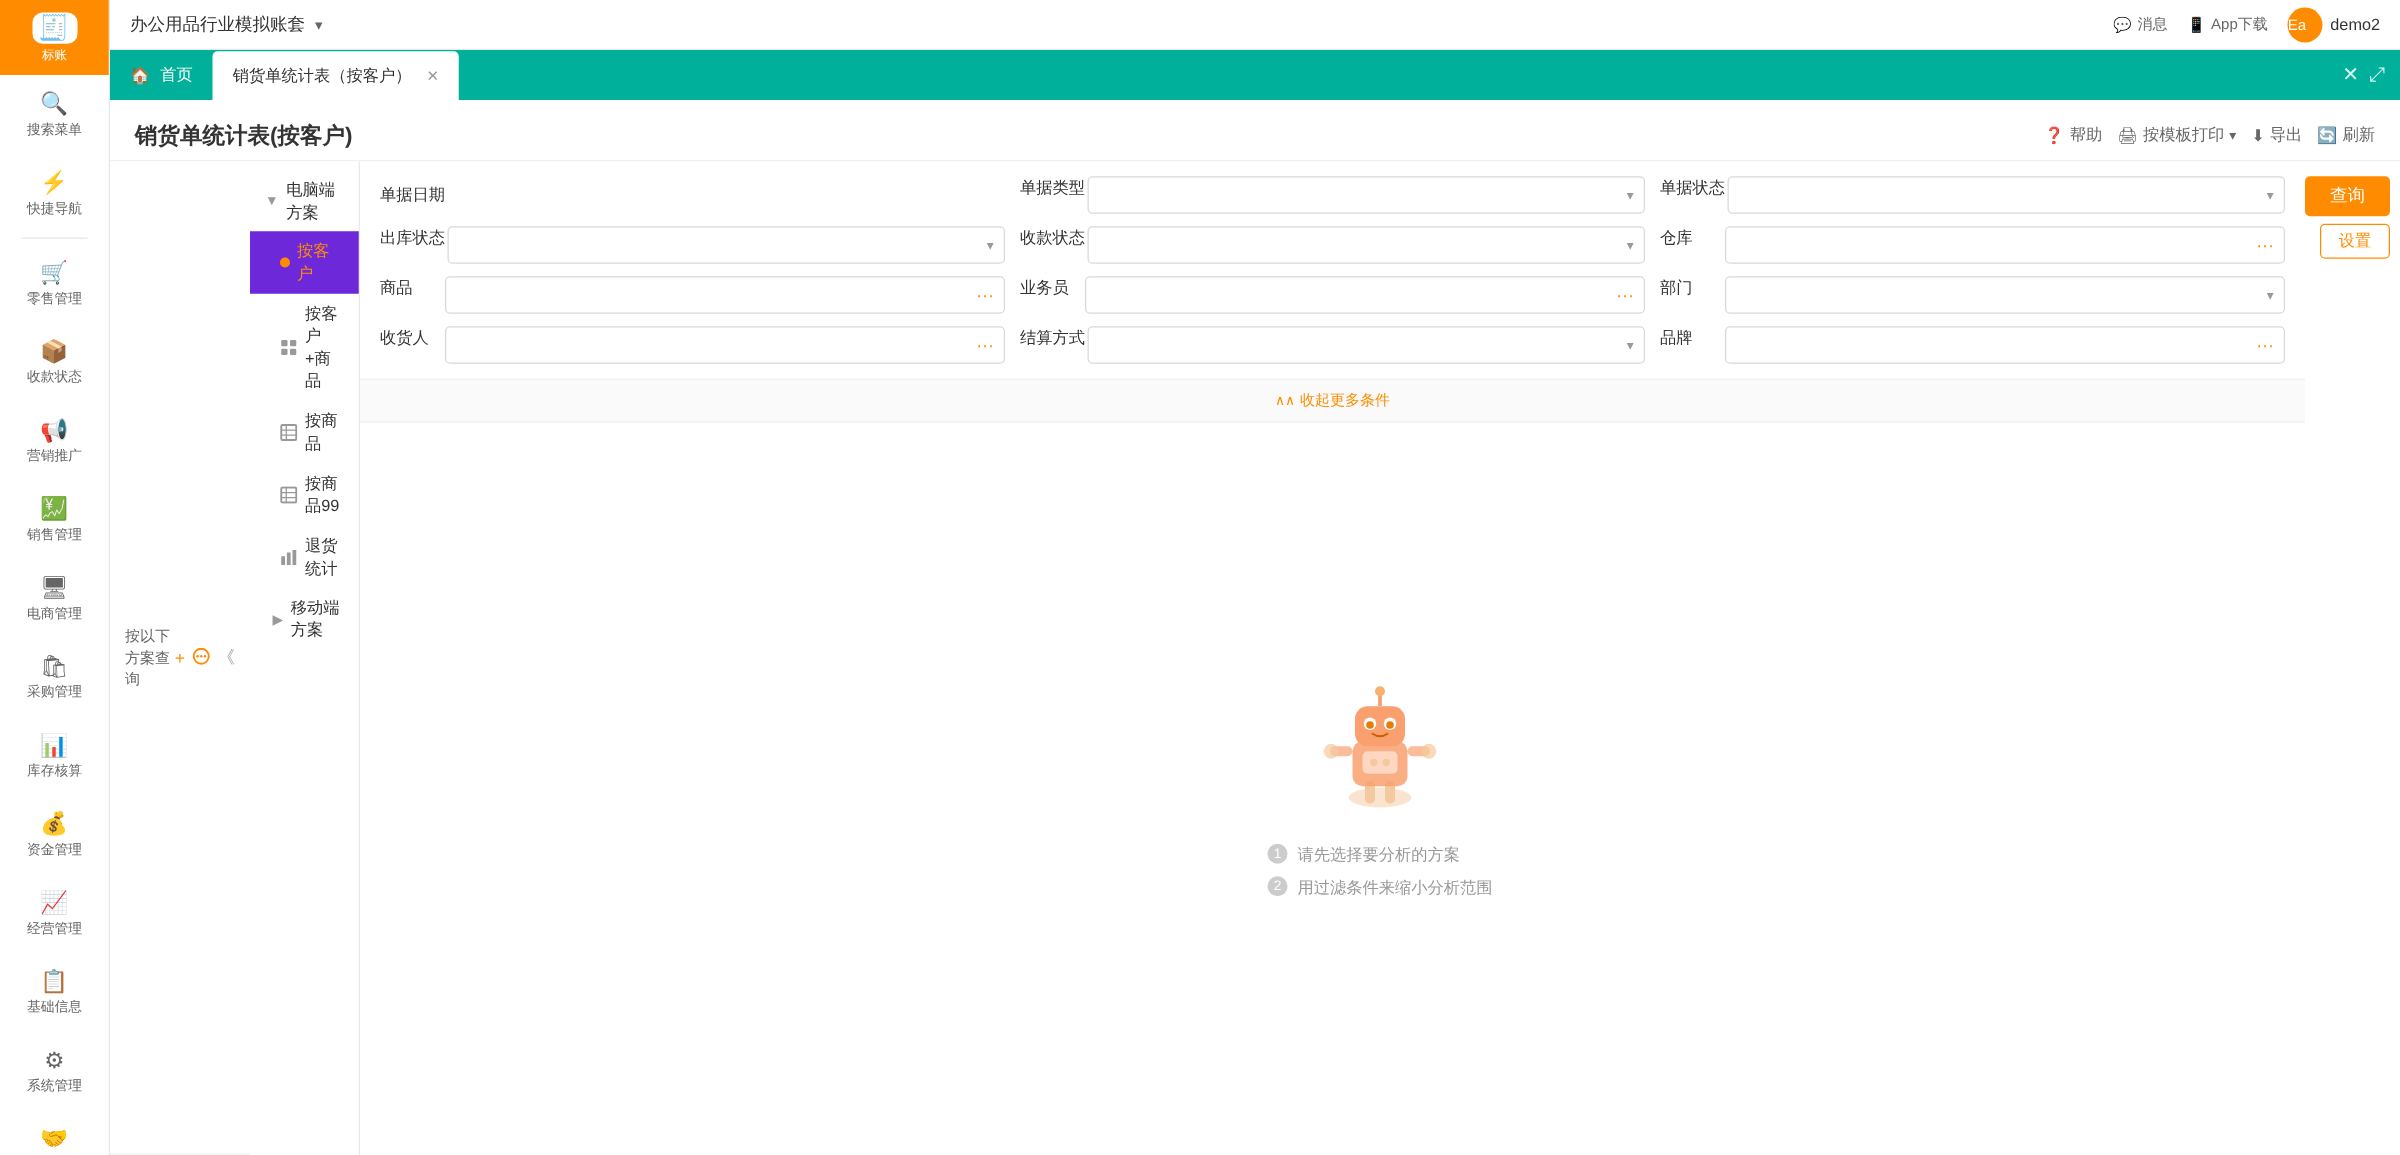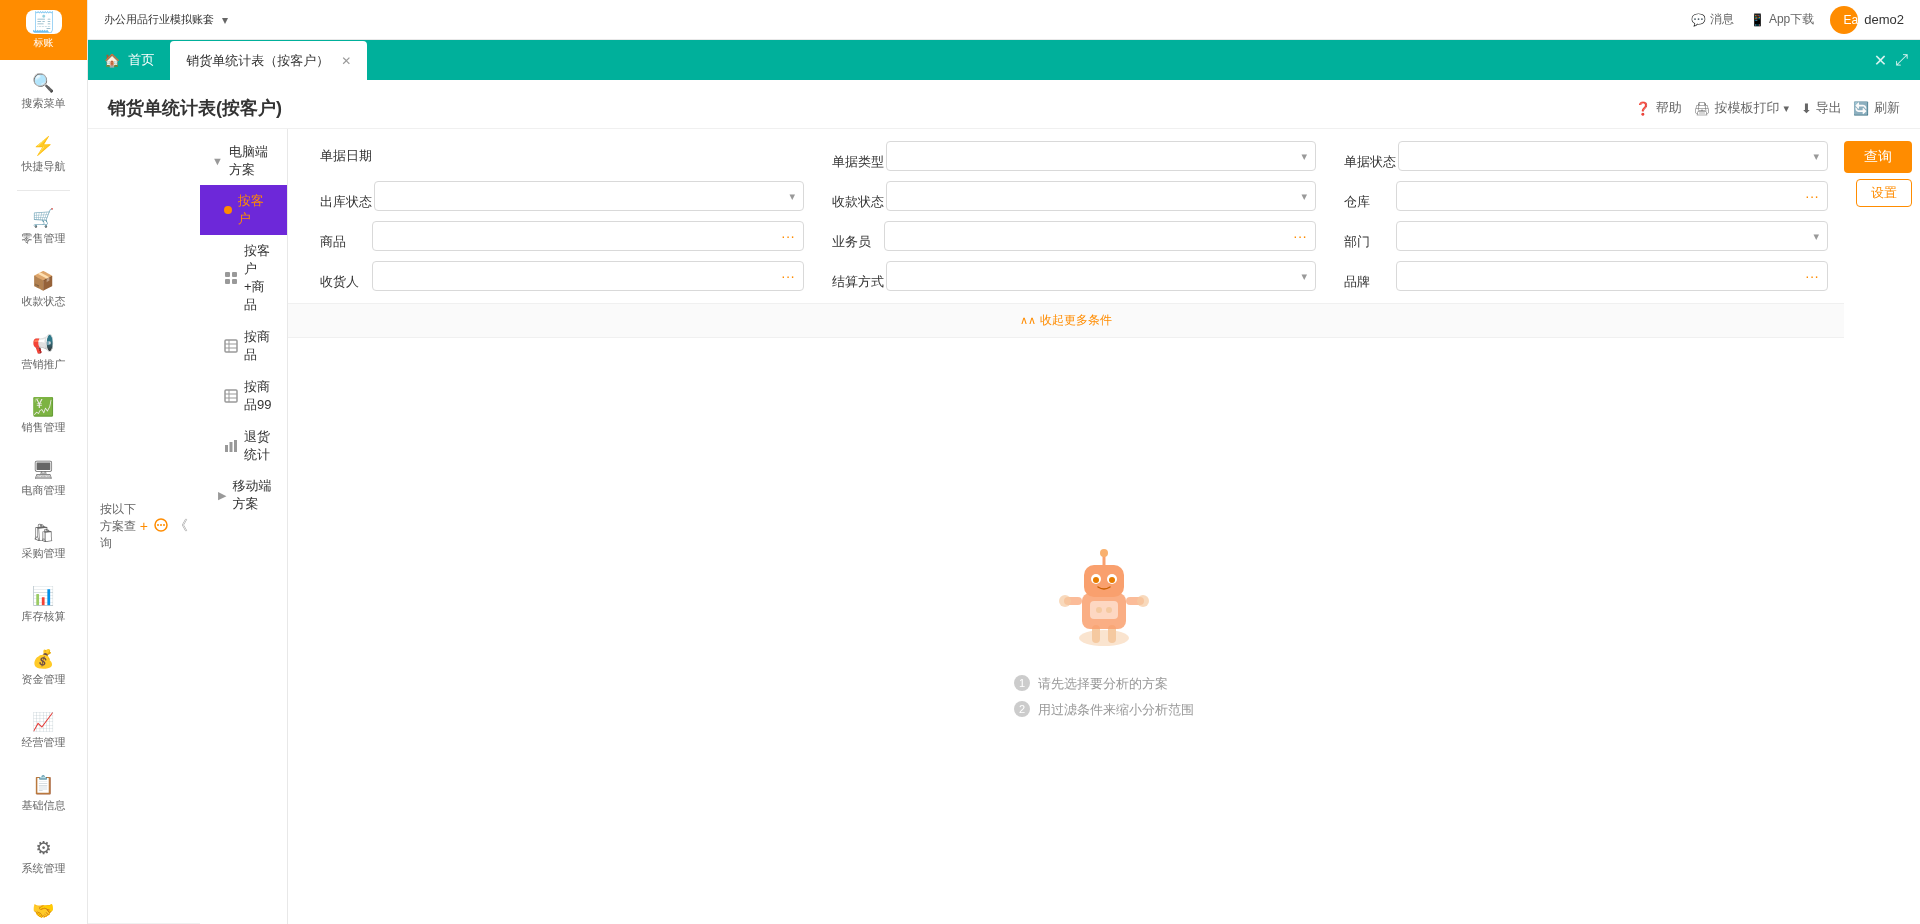--- a/index.html
+++ b/index.html
@@ -16,25 +16,25 @@
     .sidebar-item .s-icon { font-size: 18px; margin-bottom: 2px; }
     .sidebar-item .s-label { font-size: 11px; }
     .divider-sidebar { width: 60%; height: 1px; background: #e8e8e8; margin: 4px auto; }
 
     
     .main-area { flex: 1; display: flex; flex-direction: column; overflow: hidden; }
 
     
     .topbar { height: 40px; background: #fff; border-bottom: 1px solid #e8e8e8; display: flex; align-items: center; padding: 0 16px; justify-content: space-between; }
     .topbar-left { display: flex; align-items: center; gap: 8px; }
-    .topbar-title { font-size: 11px; color: #333; }
+    .topbar-title { font-size: 14px; color: #333; }
     .topbar-dropdown { display: flex; align-items: center; gap: 4px; cursor: pointer; color: #666; font-size: 12px; }
     .topbar-right { display: flex; align-items: center; gap: 16px; }
     .topbar-btn { display: flex; align-items: center; gap: 4px; color: #666; font-size: 12px; cursor: pointer; }
-    .user-avatar { width: 28px; height: 28px; border-radius: 50%; background: #ff8c00; display: flex; align-items: center; justify-content: flex-end; color: #fff; font-size: 12px; cursor: pointer; }
+    .user-avatar { width: 28px; height: 28px; border-radius: 50%; background: #ff8c00; display: flex; align-items: center; justify-content: flex-start; color: #fff; font-size: 12px; cursor: pointer; }
     .user-name { font-size: 13px; color: #333; cursor: pointer; }
 
     
     .tab-bar { height: 40px; background: #00b09b; display: flex; align-items: center; padding: 0 0; }
     .tab-item { height: 40px; display: flex; align-items: center; padding: 0 16px; cursor: pointer; font-size: 13px; color: rgba(255,255,255,0.85); gap: 8px; }
     .tab-item.home { color: #fff; }
     .tab-item.active { background: #fff; color: #333; border-radius: 4px 4px 0 0; margin-top: 2px; }
     .tab-item .tab-close { color: #999; font-size: 12px; cursor: pointer; margin-left: 4px; }
     .tab-bar-actions { margin-left: auto; display: flex; align-items: center; gap: 8px; padding-right: 12px; }
     .tab-action-btn { color: rgba(255,255,255,0.85); cursor: pointer; font-size: 16px; }
@@ -65,21 +65,21 @@
     .scheme-item.active { color: #ff8c00; background: #6d28d9; }
     .scheme-item-icon { width: 16px; height: 16px; display: flex; align-items: center; justify-content: center; font-size: 12px; }
     .scheme-item-dot { width: 8px; height: 8px; background: #ff8c00; border-radius: 50%; }
     .sub-group-header { display: flex; align-items: center; gap: 6px; padding: 6px 12px 6px 18px; cursor: pointer; font-size: 12px; color: #666; }
 
     
     .filter-area { flex: 1; display: flex; flex-direction: column; overflow: hidden; }
     .filter-form { padding: 12px 16px; border-bottom: 1px solid #f0f0f0; }
     .filter-row { display: flex; align-items: center; gap: 12px; margin-bottom: 10px; }
     .filter-row:last-child { margin-bottom: 0; }
-    .filter-item { display: flex; align-items: flex-end; gap: 2px; flex: 1; margin-left: 16px; }
+    .filter-item { display: flex; align-items: flex-start; gap: 2px; flex: 1; }
     .filter-label { font-size: 13px; color: #333; white-space: nowrap; min-width: 50px; }
     .filter-select { flex: 1; height: 30px; border: 1px solid #d9d9d9; border-radius: 4px; padding: 0 8px; font-size: 13px; color: #333; background: #fff; display: flex; align-items: center; justify-content: space-between; cursor: pointer; }
     .date-filter { display: flex; align-items: center; gap: 6px; flex: 1; }
     .date-options { display: flex; align-items: center; gap: 4px; }
     .date-opt { font-size: 12px; color: #666; cursor: pointer; padding: 2px 6px; border-radius: 3px; }
     .date-opt.active { background: #ff8c00; color: #fff; border-radius: 10px; padding: 2px 8px; }
     .date-range { font-size: 12px; color: #ff8c00; margin-left: 4px; }
     .filter-dots { color: #ff8c00; font-size: 14px; cursor: pointer; }
 
     .action-buttons { display: flex; flex-direction: column; gap: 6px; padding: 12px 8px 0 0; min-width: 72px; align-items: flex-end; }

